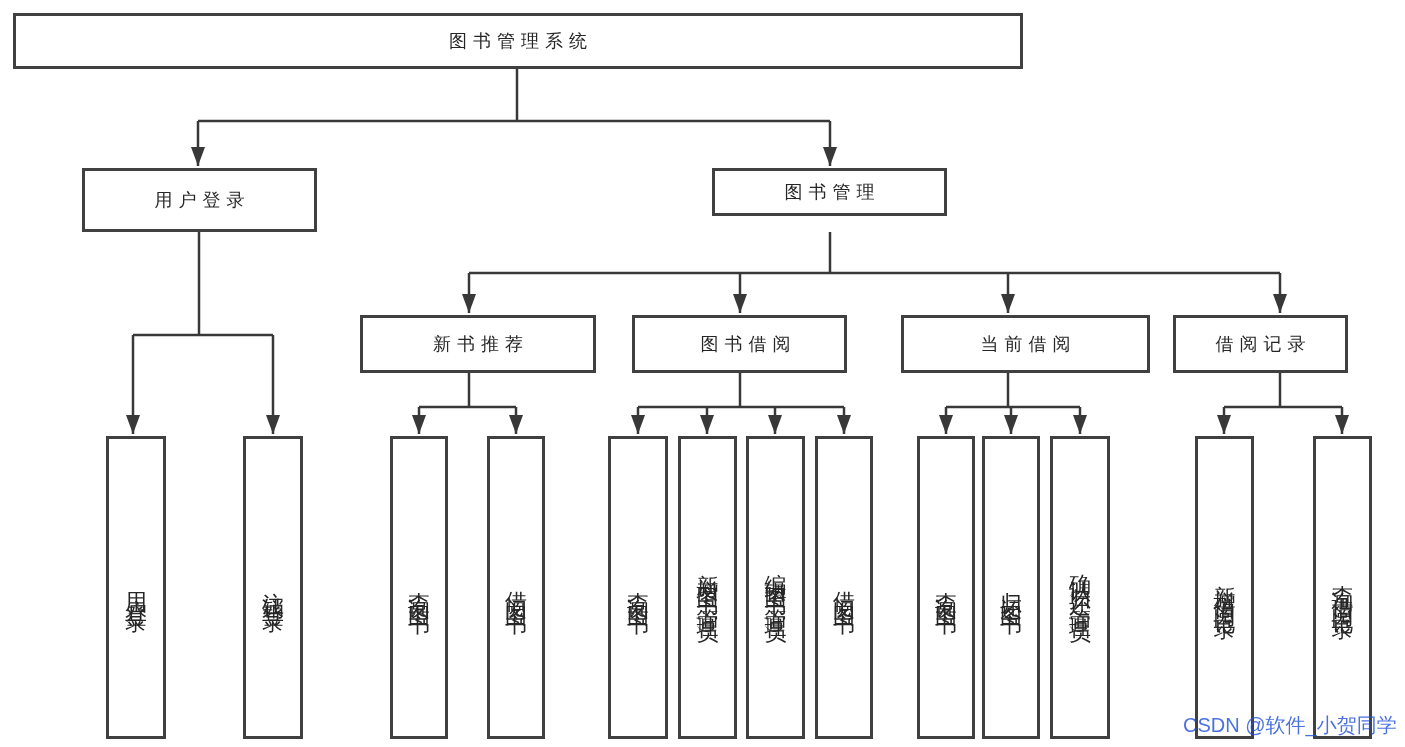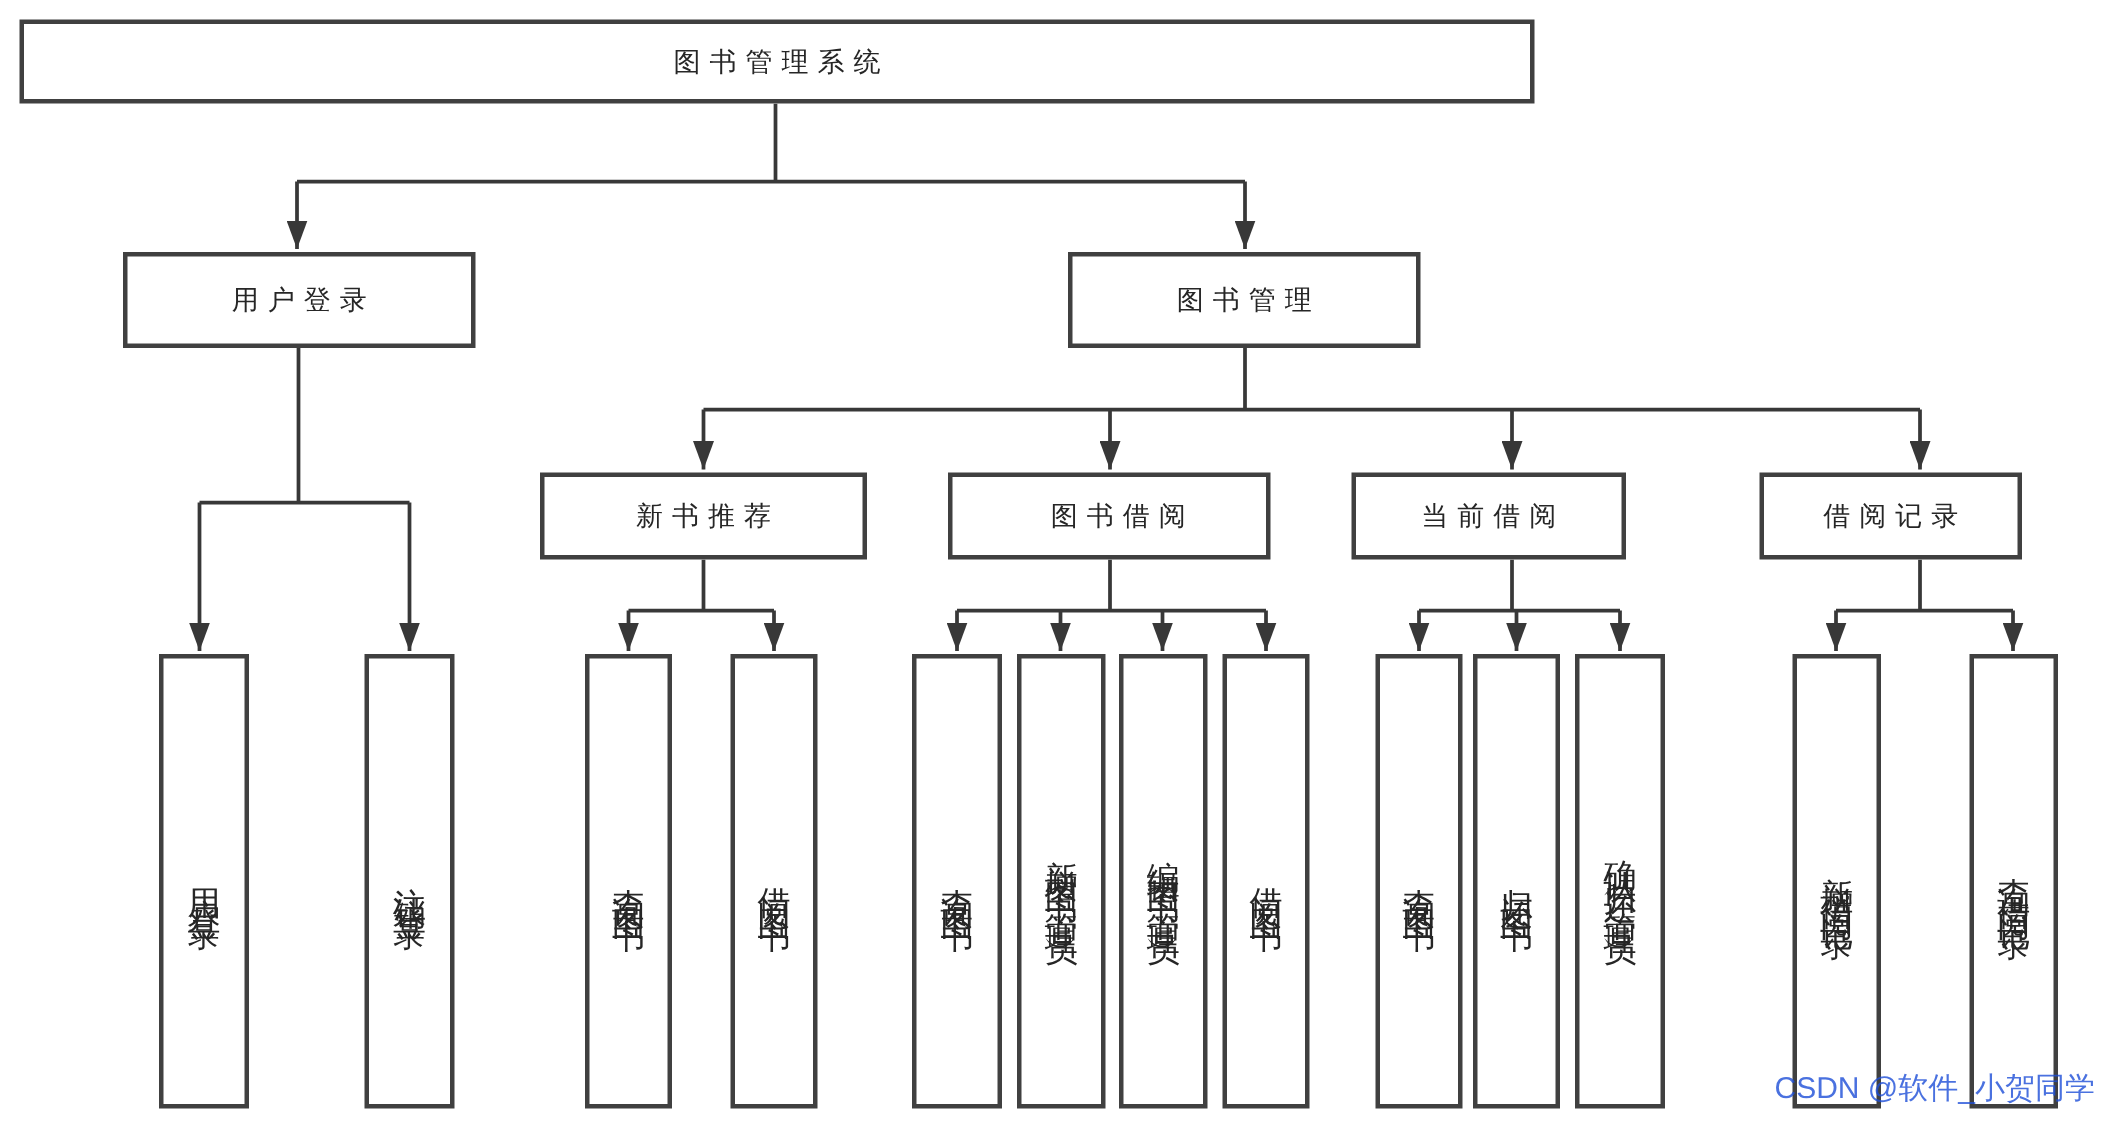--- a/index.html
+++ b/index.html
@@ -101,25 +101,25 @@
 
     <path class="ln" d="M1280,373 V407"></path>
     <path class="ln" d="M1224,407 H1342"></path>
     <path class="ln" d="M1224,407 V434" marker-end="url(#arw)"></path>
     <path class="ln" d="M1342,407 V434" marker-end="url(#arw)"></path>
   </svg>
 
   <div class="node h" style="left:13px; top:13px; width:1010px; height:56px;">图书管理系统</div>
 
   <div class="node h" style="left:82px; top:168px; width:235px; height:64px;">用户登录</div>
-  <div class="node h" style="left:712px; top:168px; width:235px; height:64px;">图书管理</div>
+  <div class="node h" style="left:712px; top:168px; width:235px; height:48px;">图书管理</div>
 
-  <div class="node h" style="left:360px; top:315px; width:218px; height:58px;">新书推荐</div>
+  <div class="node h" style="left:360px; top:315px; width:236px; height:58px;">新书推荐</div>
   <div class="node h" style="left:632px; top:315px; width:215px; height:58px;padding-left:12px;">图书借阅</div>
-  <div class="node h" style="left:901px; top:315px; width:183px; height:58px;">当前借阅</div>
+  <div class="node h" style="left:901px; top:315px; width:249px; height:58px;">当前借阅</div>
   <div class="node h" style="left:1173px; top:315px; width:175px; height:58px;">借阅记录</div>
 
   <div class="node v" style="left:106px; top:436px; width:60px; height:303px;">
     <span class="vtext">用户登录</span>
   </div>
   <div class="node v" style="left:243px; top:436px; width:60px; height:303px;">
     <span class="vtext">注销登录</span>
   </div>
 
   <div class="node v" style="left:390px; top:436px; width:58px; height:303px;">

